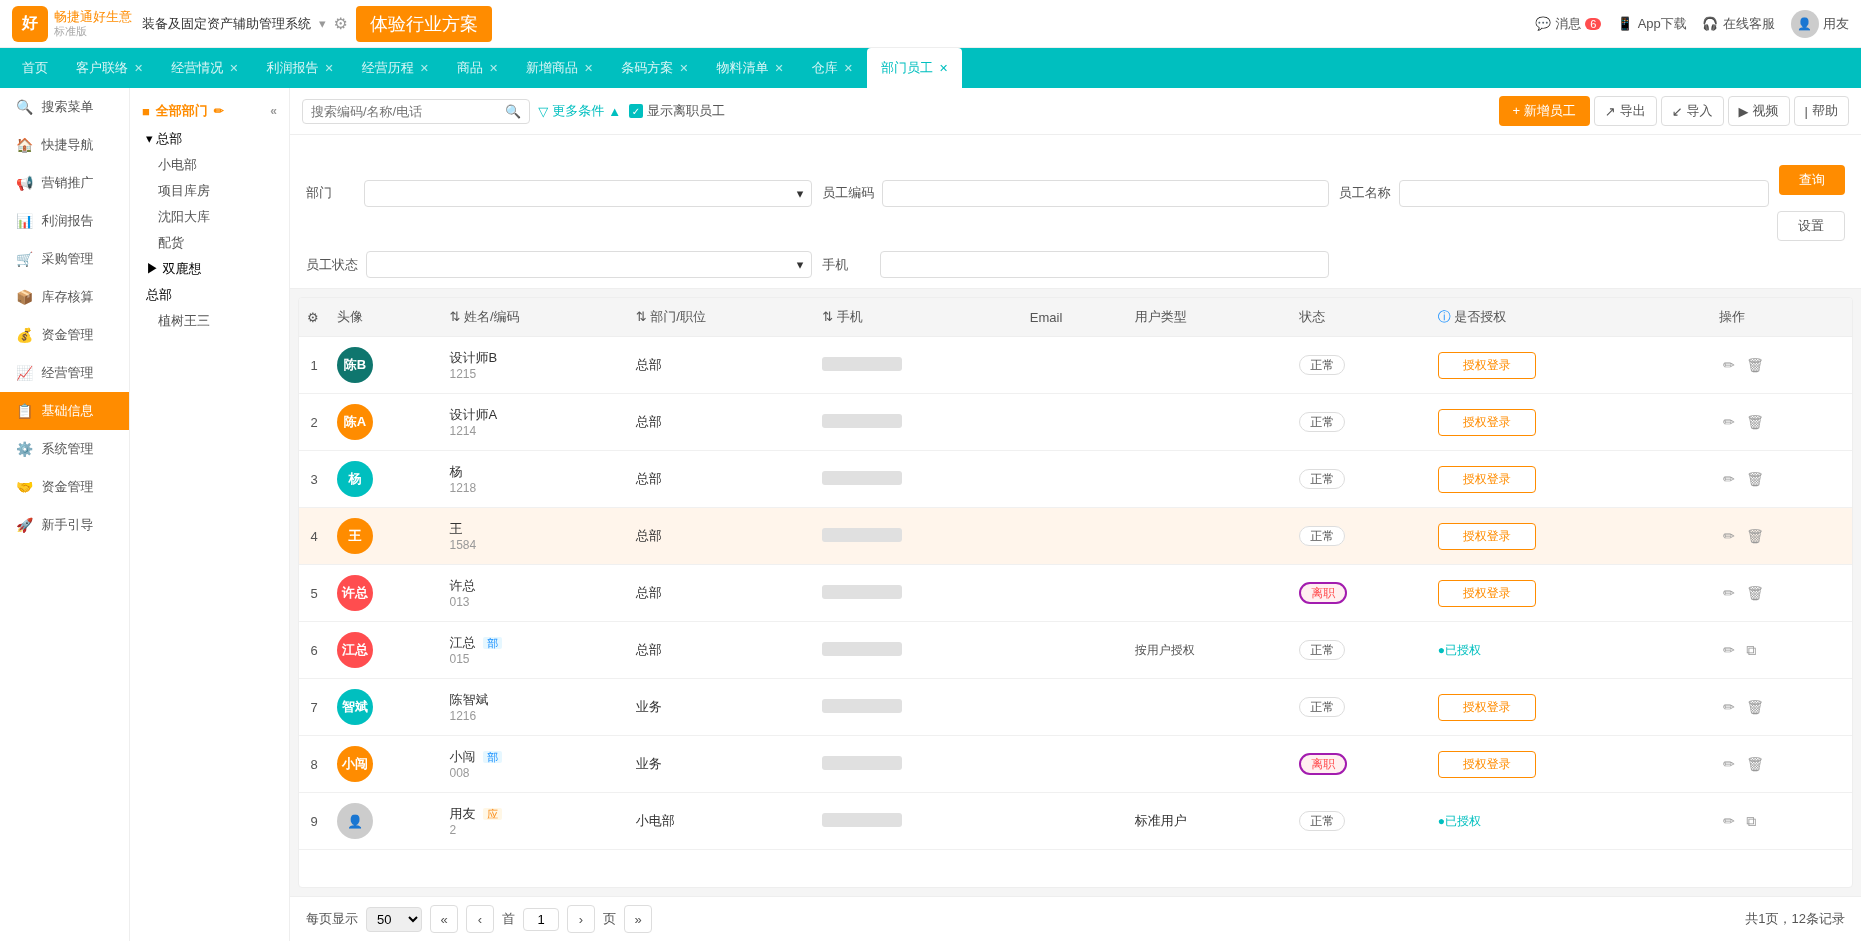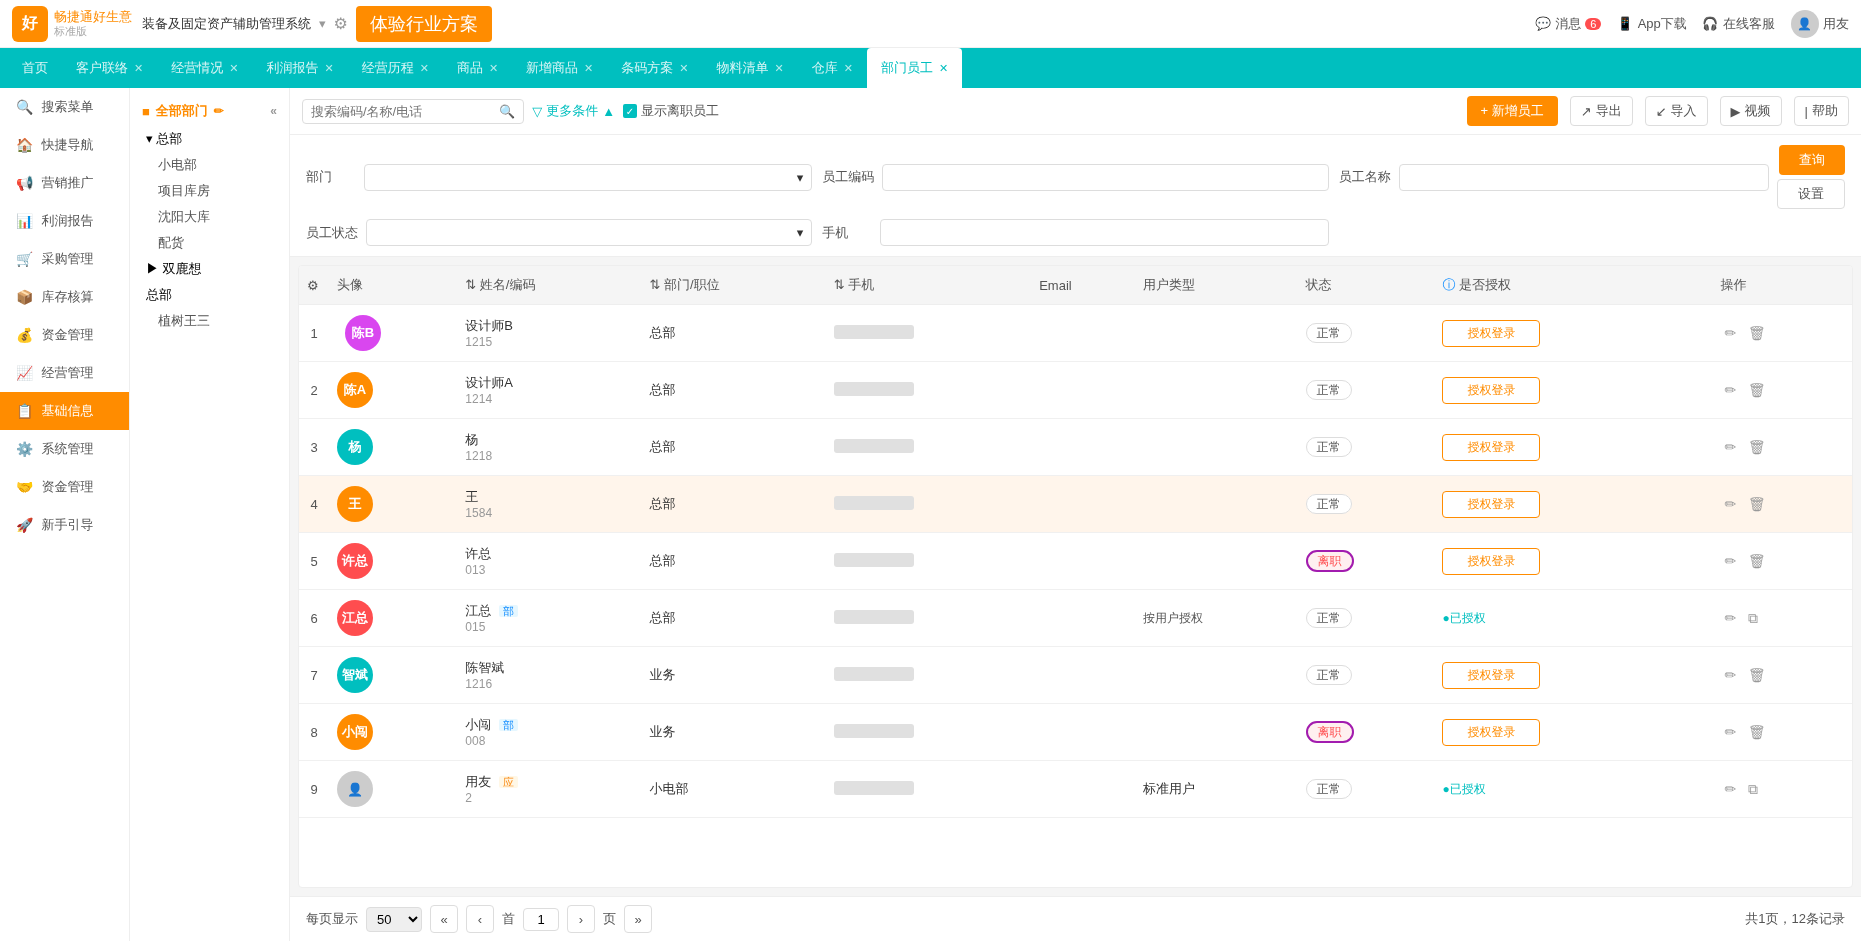--- a/index.html
+++ b/index.html
@@ -45,37 +45,37 @@
     .dept-tree-header .edit-icon { font-size: 12px; cursor: pointer; }
     .dept-tree-header .collapse-icon { margin-left: auto; cursor: pointer; font-size: 12px; color: #999; }
     .dept-group { padding: 4px 12px 4px 16px; font-size: 13px; color: #000000; cursor: pointer; }
     .dept-child { padding: 4px 12px 4px 28px; font-size: 13px; color: #555; cursor: pointer; }
 
     
     .main-panel { flex: 1; display: flex; flex-direction: column; overflow: hidden; background: #f5f5f5; }
 
     
     .search-bar { background: #fff; padding: 8px 12px; display: flex; align-items: center; gap: 8px; border-bottom: 1px solid #eee; }
-    .search-input-wrap { display: flex; align-items: center; border: 1px solid #ddd; border-radius: 4px; padding: 4px 8px; gap: 8px; background: #fff; }
+    .search-input-wrap { display: flex; align-items: center; border: 1px solid #ddd; border-radius: 4px; padding: 4px 8px; gap: 14px; background: #fff; }
     .search-input-wrap input { border: none; outline: none; font-size: 13px; width: 180px; color: #999; }
     .search-icon { color: #00bfbf; cursor: pointer; }
     .more-conditions { display: flex; align-items: center; gap: 4px; color: #00bfbf; cursor: pointer; font-size: 13px; }
     .show-resigned { display: flex; align-items: center; gap: 4px; font-size: 13px; color: #555; cursor: pointer; }
     .checkbox-teal { width: 14px; height: 14px; border: 2px solid #00bfbf; background: #00bfbf; border-radius: 2px; display: flex; align-items: center; justify-content: center; color: white; font-size: 10px; }
-    .toolbar-right { margin-left: auto; display: flex; align-items: flex-end; gap: 12px; }
+    .toolbar-right { margin-left: auto; display: flex; align-items: flex-end; gap: 4px; }
     .add-btn { background: #ff8c00; color: white; border: none; padding: 6px 14px; border-radius: 4px; cursor: pointer; font-size: 13px; display: flex; align-items: center; gap: 4px; }
     .action-btn { background: #fff; border: 1px solid #ddd; color: #555; padding: 5px 10px; border-radius: 4px; cursor: pointer; font-size: 13px; display: flex; align-items: center; gap: 4px; }
 
     
     .filter-panel { background: #fff; padding: 10px 16px; border-bottom: 1px solid #eee; display: grid; grid-template-columns: 1fr 1fr 1fr; gap: 10px; align-items: center; }
     .filter-row { display: flex; align-items: center; gap: 8px; }
     .filter-label { color: #555; font-size: 13px; white-space: nowrap; min-width: 50px; }
     .filter-select { flex: 1; border: 1px solid #ddd; border-radius: 4px; padding: 5px 8px; font-size: 13px; color: #333; display: flex; align-items: center; justify-content: space-between; cursor: pointer; }
     .filter-input { flex: 1; border: 1px solid #ddd; border-radius: 4px; padding: 5px 8px; font-size: 13px; color: #333; outline: none; }
-    .filter-actions { display: flex; flex-direction: column; gap: 4px; align-items: flex-end; }
+    .filter-actions { display: flex; flex-direction: column; gap: 16px; align-items: flex-end; margin-top: 20px; }
     .query-btn { background: #ff8c00; color: white; border: none; padding: 6px 20px; border-radius: 4px; cursor: pointer; font-size: 13px; }
     .set-btn { background: #fff; border: 1px solid #ddd; color: #555; padding: 5px 20px; border-radius: 4px; cursor: pointer; font-size: 13px; }
 
     
     .table-wrap { flex: 1; overflow-y: auto; background: #fff; margin: 8px; border-radius: 4px; border: 1px solid #eee; }
     table { width: 100%; border-collapse: collapse; }
     thead tr { background: #f5f5f5; }
     th { padding: 10px 8px; text-align: left; color: #555; font-weight: normal; font-size: 13px; border-bottom: 1px solid #eee; white-space: nowrap; }
     td { padding: 10px 8px; border-bottom: 1px solid #f0f0f0; vertical-align: middle; font-size: 13px; }
     tr.highlighted td { background: #fff5eb; }
@@ -347,21 +347,21 @@
               <th><span style="color:#1890ff;">ⓘ</span> 是否授权</th>
               <th></th>
               <th>操作</th>
             </tr>
           </thead>
           <tbody>
 
             <tr>
               <td class="num-col">1</td>
               <td>
-                <div class="avatar-cell" style="background:#d946ef;margin-left:8px;">陈B</div>
+                <div class="avatar-cell" style="background:#0f766e;">陈B</div>
               </td>
               <td>
                 <div>设计师B</div>
                 <div style="color:#999;font-size:12px;">1215</div>
               </td>
               <td>总部</td>
               <td><span class="blurred"></span></td>
               <td></td>
               <td></td>
               <td><span class="status-normal">正常</span></td>

